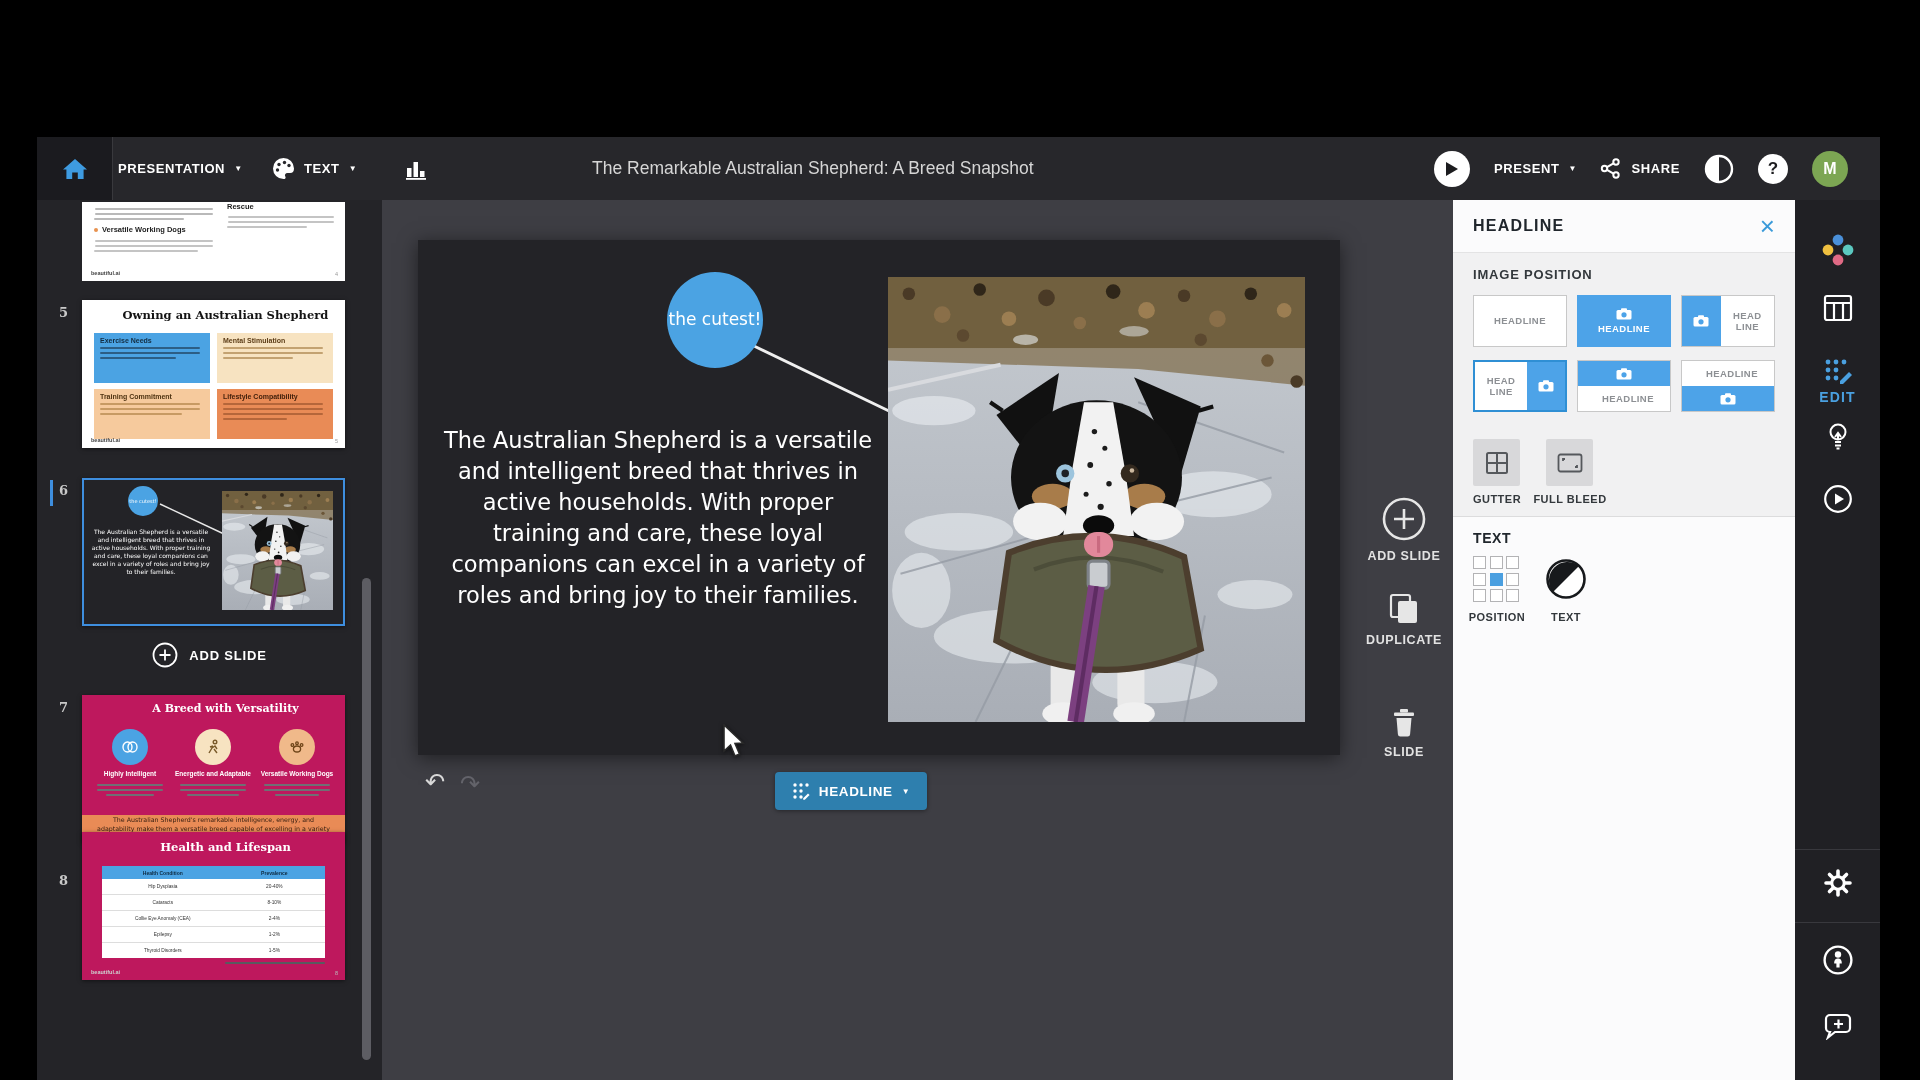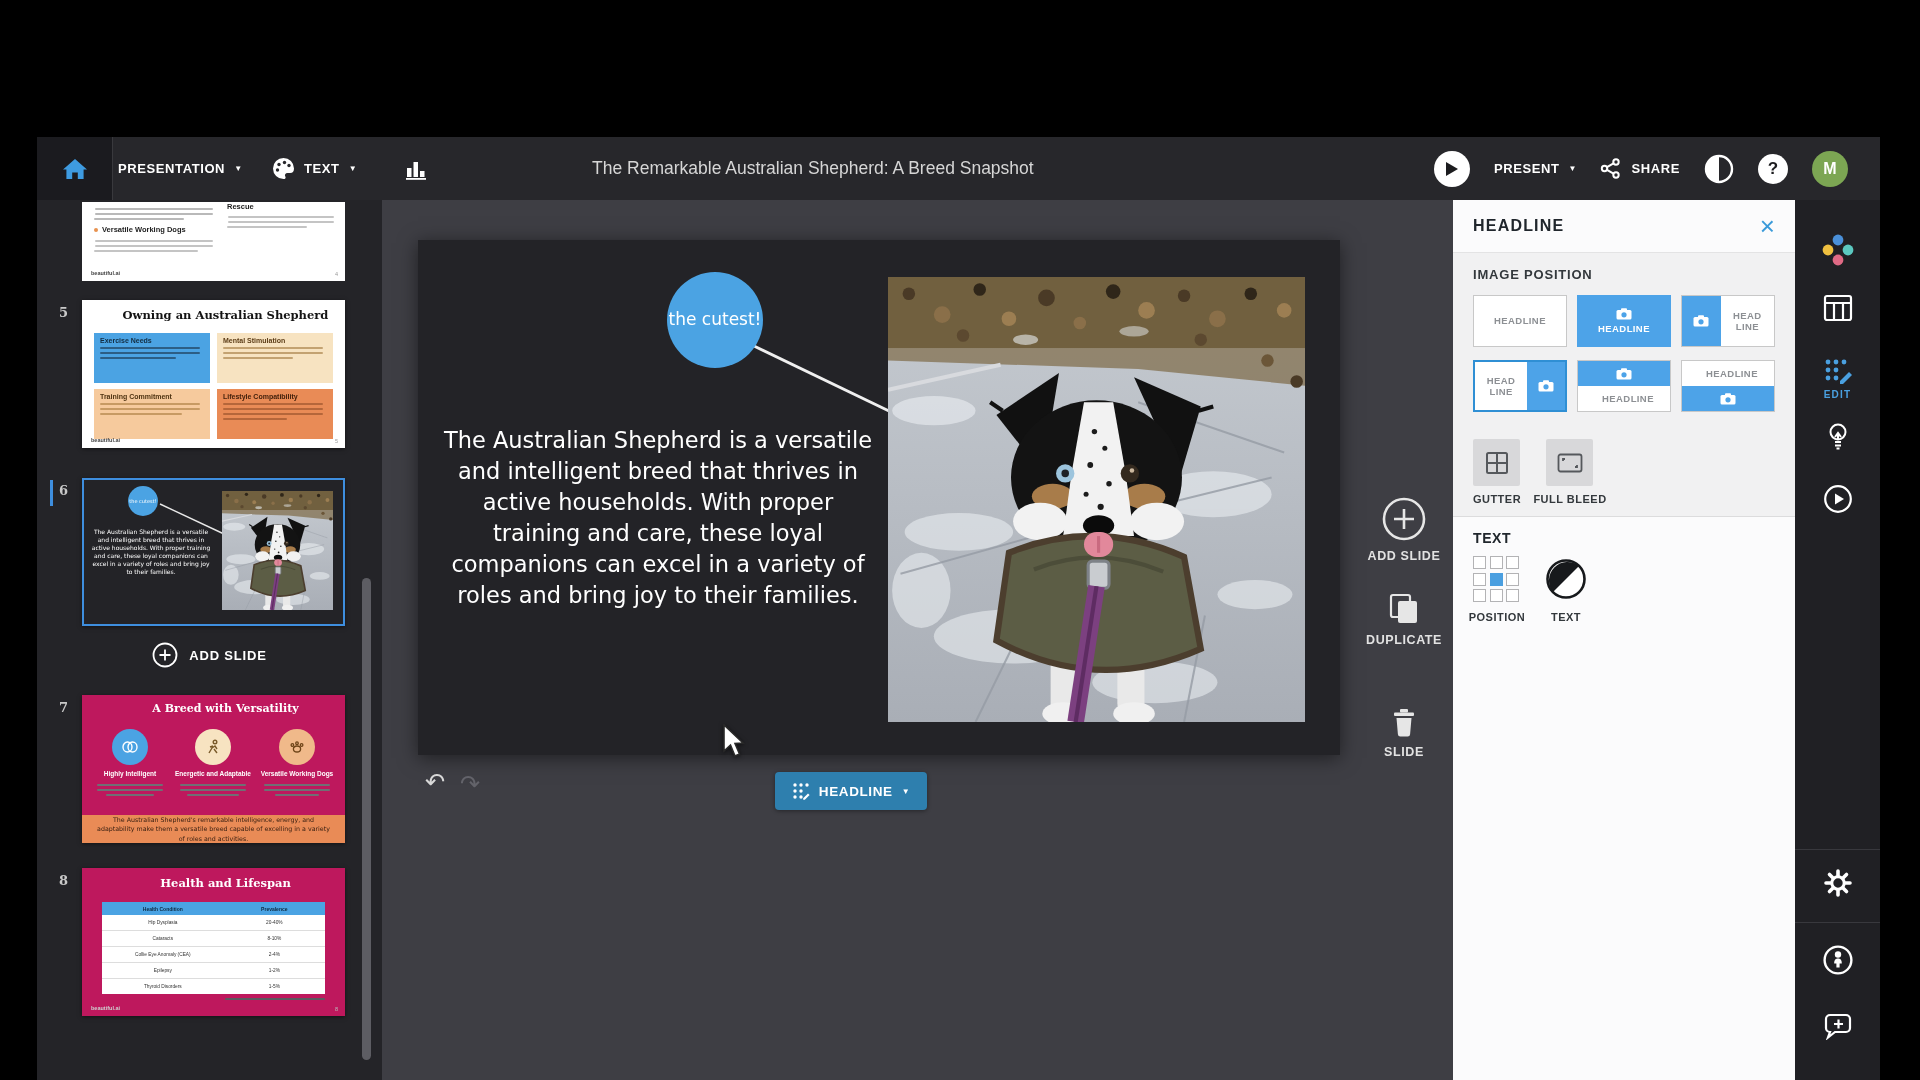--- a/index.html
+++ b/index.html
@@ -75,21 +75,21 @@
   .gtile{position:absolute;width:47px;height:47px;background:#d8d8da;border-radius:2px;
          display:flex;align-items:center;justify-content:center;}
   .posgrid{position:absolute;left:20px;top:356px;display:grid;grid-template-columns:13px 13px 13px;gap:3.5px;}
   .posgrid div{width:13px;height:13px;border:1px solid #b3b3b5;background:#fff;box-sizing:border-box;}
   .posgrid div.on{background:#4a9fe0;border-color:#4a9fe0;}
 
   
   .rail{position:absolute;left:1795px;top:200px;width:85px;height:880px;background:#202024;}
   .rail-item{position:absolute;left:0;width:85px;display:flex;flex-direction:column;align-items:center;gap:3px;}
   .rail-div{position:absolute;left:0;width:85px;border-top:1px solid #38383d;}
-  .edit-label{color:#4AA0E0;font-size:10px;font-weight:bold;letter-spacing:1.2px;}
+  .edit-label{color:#4AA0E0;font-size:14px;font-weight:bold;letter-spacing:1.2px;}
 </style>
 </head>
 <body>
 
 <svg width="0" height="0" style="position:absolute">
   <defs>
     <linearGradient id="gcon" x1="0" y1="0" x2="0" y2="1">
       <stop offset="0" stop-color="#c6cbd1"></stop>
         <stop offset="1" stop-color="#a9aeb6"></stop>
     </linearGradient>
@@ -375,21 +375,21 @@
       <div class="fl" style="width:66px;background:#6f6f74;"></div>
         <div class="fl" style="width:66px;background:#6f6f74;"></div>
         <div class="fl" style="width:44px;background:#6f6f74;"></div>
     </div>
     <div class="abs" style="left:0;bottom:0;width:263px;height:28px;background:#E98B56;display:flex;align-items:center;justify-content:center;">
       <div style="width:236px;text-align:center;font-size:6.3px;line-height:1.45;color:#3a2012;font-family:'DejaVu Sans',sans-serif;">The Australian Shepherd's remarkable intelligence, energy, and adaptability make them a versatile breed capable of excelling in a variety of roles and activities.</div>
     </div>
   </div>
 
   <div class="slide-num" style="top:673px;">8</div>
-  <div class="thumb black" style="top:668px;">
+  <div class="thumb black" style="top:632px;">
     <div style="text-align:center;margin-top:8px;font-size:11.5px;color:#fff;" class="mini-serif">Health and Lifespan</div>
     <div class="abs" style="left:20px;top:34px;width:223px;">
       <div style="display:flex;background:#4BA3E3;height:13px;align-items:center;">
         <div style="flex:1.2;text-align:center;font-size:5px;font-weight:bold;color:#0e2a40;">Health Condition</div>
         <div style="flex:1;text-align:center;font-size:5px;font-weight:bold;color:#0e2a40;">Prevalence</div>
       </div>
       <div style="display:flex;background:#fff;height:15px;align-items:center;border-bottom:1px solid #ddd;">
         <div style="flex:1.2;text-align:center;font-size:4.8px;color:#333;">Hip Dysplasia</div>
         <div style="flex:1;text-align:center;font-size:4.8px;color:#333;">20-40%</div>
       </div>

